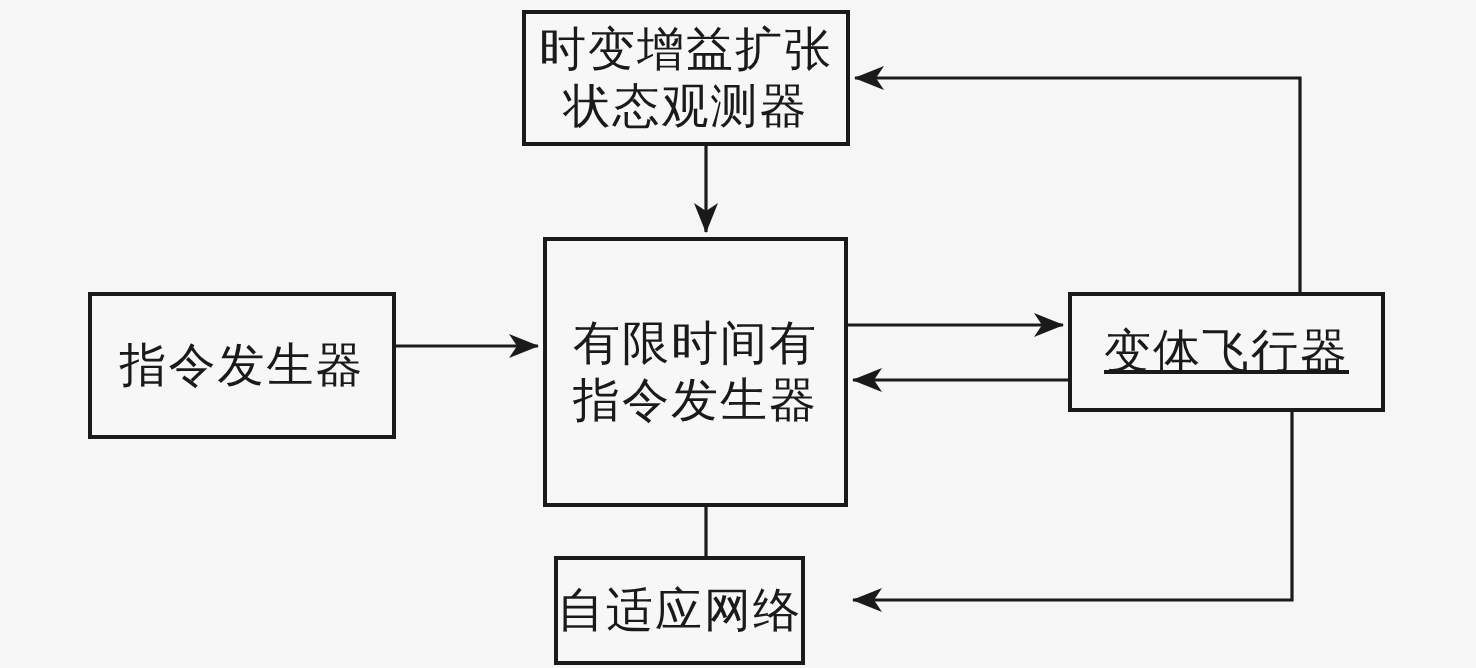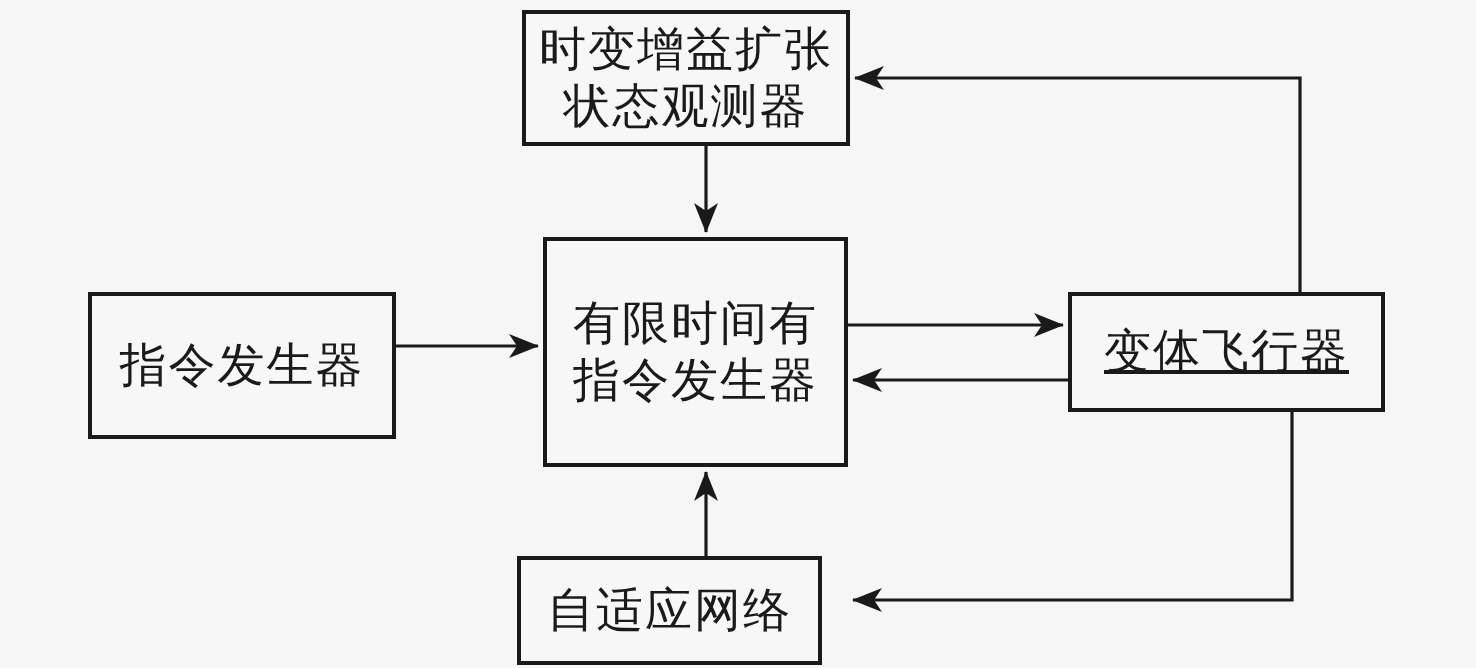--- a/index.html
+++ b/index.html
@@ -34,23 +34,23 @@
     text-align: center;
     color: #1a1a1a;
     font-size: 47px;
     line-height: 1.22;
     letter-spacing: 2px;
     white-space: nowrap;
   }
   .node span { display: block; }
   .node-observer  { left: 522px; top: 10px;  width: 328px; height: 136px; }
   .node-command   { left: 88px;  top: 292px; width: 308px; height: 147px; }
-  .node-controller{ left: 543px; top: 237px; width: 305px; height: 230px; }
+  .node-controller{ left: 543px; top: 237px; width: 305px; height: 270px; }
   .node-aircraft  { left: 1068px;top: 292px; width: 317px; height: 120px; text-decoration: underline; }
-  .node-network   { left: 517px; top: 556px; width: 305px; height: 109px; }
+  .node-network   { left: 554px; top: 556px; width: 251px; height: 109px; }
   .edge {
     stroke: #1a1a1a;
     stroke-width: 3.2px;
     fill: none;
   }
 </style>
 </head>
 <body>
 
 <div class="diagram">

